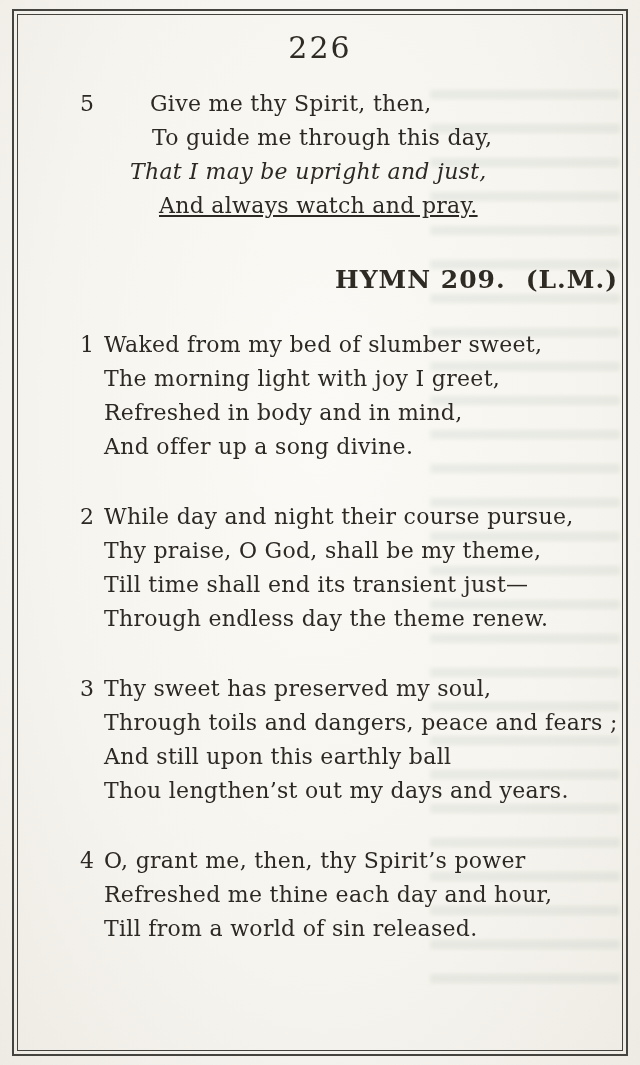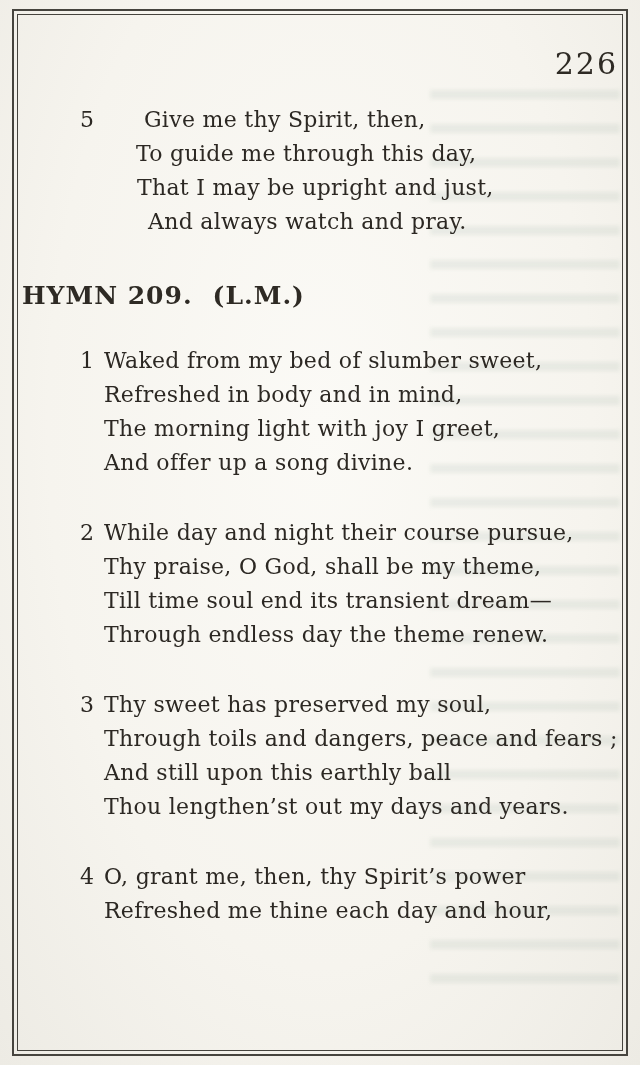--- a/index.html
+++ b/index.html
@@ -39,22 +39,22 @@
       rgba(106, 142, 124, 0.10) 0px, rgba(106, 142, 124, 0.10) 9px,
       rgba(106, 142, 124, 0.0) 9px, rgba(106, 142, 124, 0.0) 34px);
     filter: blur(2px);
     pointer-events: none;
   }
   .content {
     position: absolute;
     inset: 16px 22px;
   }
   .page-number {
-    margin-top: 30px;
-    text-align: right;
+    margin-top: 14px;
+    text-align: center;
     font-size: 30px;
     letter-spacing: 2px;
     color: #2e2a24;
   }
   .stanza {
     display: flex;
     align-items: flex-start;
     font-size: 22px;
     line-height: 34px;
     letter-spacing: 0.3px;
@@ -63,29 +63,29 @@
     flex: 0 0 24px;
     text-align: left;
     padding-left: 0;
   }
   .stanza .lines { flex: 1; }
   .line { white-space: pre; }
 
   
   .stanza-carryover { margin-top: 22px; padding-left: 58px; }
   .stanza-carryover .stanza-number { flex: 0 0 44px; }
-  .ind-a { margin-left: 20px; }
-  .ind-b { margin-left: 12px; }
-  .ind-c { margin-left: 13px; }
-  .ind-d { margin-left: 24px; }
+  .ind-a { margin-left: 26px; }
+  .ind-b { margin-left: 28px; }
+  .ind-c { margin-left: 6px; font-style: italic; }
+  .ind-d { margin-left: 35px; text-decoration: underline; }
 
   .hymn-heading {
     margin: 42px 0 0 0;
     display: flex;
-    justify-content: flex-start;
+    justify-content: flex-end;
     gap: 20px;
     font-size: 25px;
     font-weight: bold;
     letter-spacing: 1px;
     color: #2e2a24;
   }
 
   .stanza-main { margin-top: 34px; padding-left: 58px; }
   .stanza-main .stanza-number { flex: 0 0 24px; }
   .gap-lg { margin-top: 36px; }
@@ -115,48 +115,49 @@
 
     <div class="hymn-heading">
       <span>HYMN 209.</span>
       <span>(L.M.)</span>
     </div>
 
     <div class="stanza stanza-main">
       <div class="stanza-number">1</div>
       <div class="lines">
         <div class="line">Waked from my bed of slumber sweet,</div>
+        <div class="line">The morning light with joy I greet,</div>
         <div class="line">Refreshed in body and in mind,</div>
-        <div class="line">The morning light with joy I greet,</div>
         <div class="line">And offer up a song divine.</div>
       </div>
     </div>
 
     <div class="stanza stanza-main gap-lg">
       <div class="stanza-number">2</div>
       <div class="lines">
         <div class="line">While day and night their course pursue,</div>
         <div class="line">Thy praise, O God, shall be my theme,</div>
-        <div class="line">Till time soul end its transient dream—</div>
+        <div class="line">Till time shall end its transient just—</div>
         <div class="line">Through endless day the theme renew.</div>
       </div>
     </div>
 
     <div class="stanza stanza-main gap-lg">
       <div class="stanza-number">3</div>
       <div class="lines">
         <div class="line">Thy sweet has preserved my soul,</div>
         <div class="line">Through toils and dangers, peace and fears ;</div>
         <div class="line">And still upon this earthly ball</div>
         <div class="line">Thou lengthen’st out my days and years.</div>
       </div>
     </div>
 
     <div class="stanza stanza-main gap-lg">
       <div class="stanza-number">4</div>
       <div class="lines">
         <div class="line">O, grant me, then, thy Spirit’s power</div>
         <div class="line">Refreshed me thine each day and hour,</div>
+        <div class="line">Till from a world of sin released.</div>
       </div>
     </div>
 
   </div>
 </div>
 
 </body></html>

